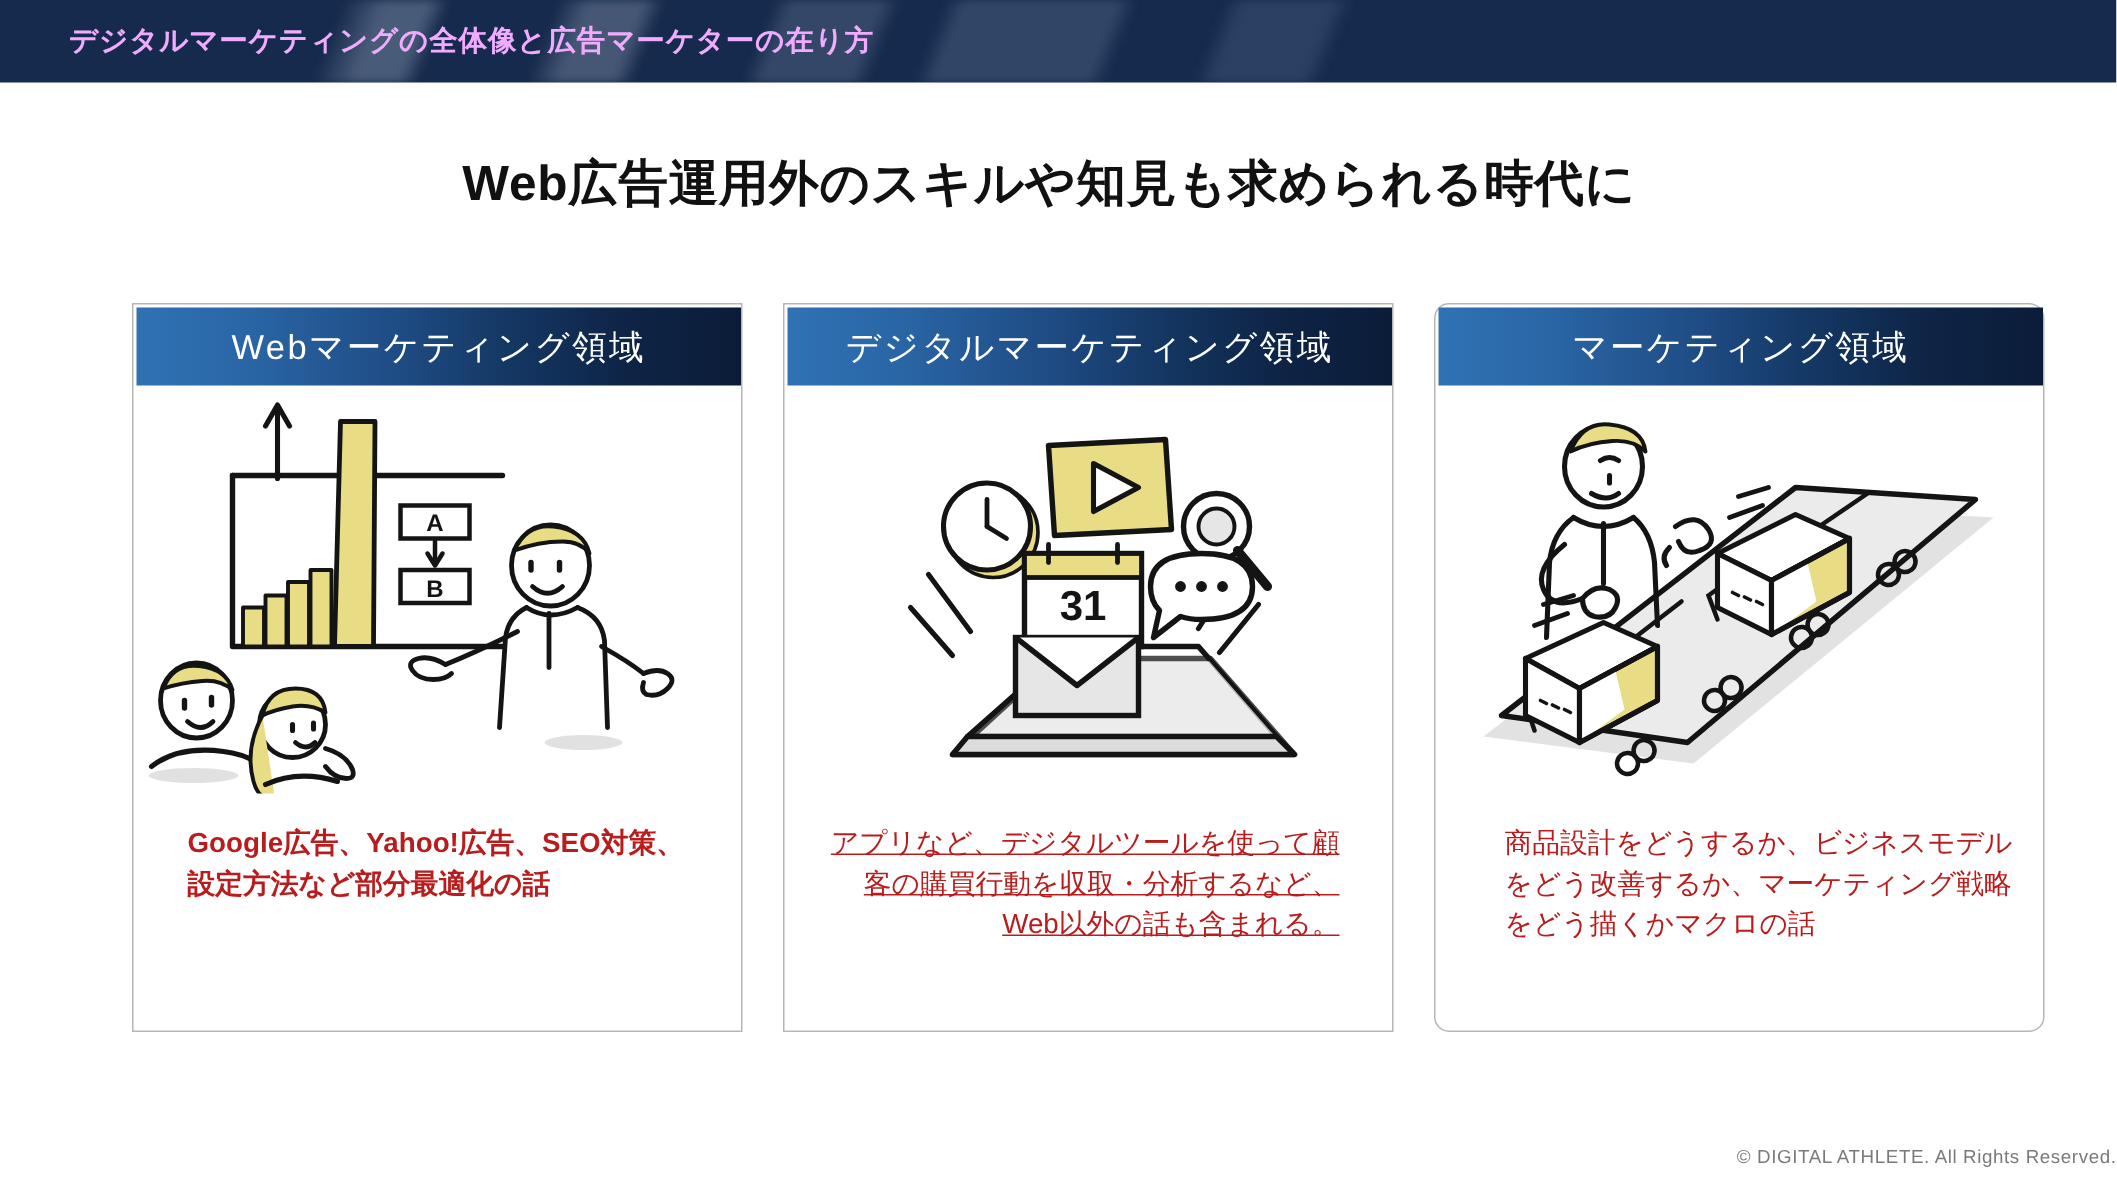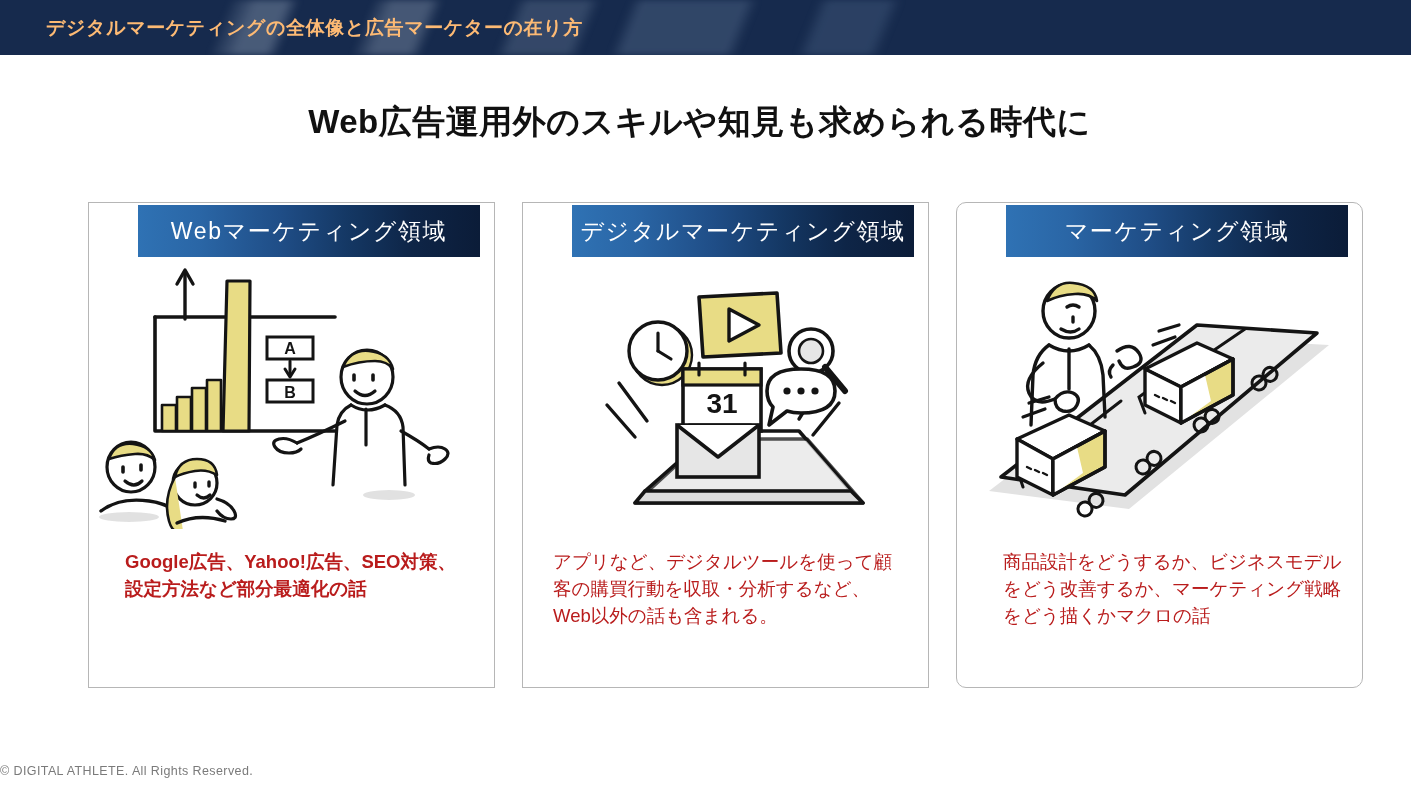--- a/index.html
+++ b/index.html
@@ -43,21 +43,21 @@
     filter: blur(3px);
   }
   .slide-header .header-title {
     position: absolute;
     left: 46px;
     top: 0;
     height: 55px;
     line-height: 55px;
     font-size: 19px;
     font-weight: bold;
-    color: #fdba74;
+    color: #f0abfc;
     letter-spacing: 0.6px;
     white-space: nowrap;
     z-index: 3;
   }
 
   
   .main-title {
     position: absolute;
     left: 0;
     top: 100px;
@@ -80,34 +80,33 @@
   .card {
     position: absolute;
     top: 0;
     width: 407px;
     height: 486px;
     background: #ffffff;
     border: 1px solid #b6b6b6;
     box-sizing: border-box;
   }
   .card.c1 { left: 0; }
-  .card.c2 { left: 434px; }
+  .card.c2 { left: 434px; text-align: right; }
   .card.c3 { left: 868px; border-radius: 10px; }
 
   .card-header {
     position: absolute;
     left: 2px;
     top: 2px;
-    width: 342px;
+    width: 403px;
     height: 52px;
     background: linear-gradient(90deg, #2f72b4 0%, #2a66a6 18%, #1f4d86 42%, #143763 62%, #0e2547 80%, #0b1c38 100%);
     display: flex;
     align-items: center;
     justify-content: center;
-    margin-left: 47px;
   }
   .card-header-label {
     color: #ffffff;
     font-size: 23px;
     letter-spacing: 1.6px;
     font-weight: normal;
     white-space: nowrap;
   }
 
   .card-illustration {
@@ -128,30 +127,30 @@
     left: 36px;
     top: 346px;
     width: 340px;
     font-size: 18.5px;
     line-height: 1.45;
     color: #b91c1c;
   }
   .card.c1 .card-body-text { font-weight: bold; }
   .card.c2 .card-body-text,
   .card.c3 .card-body-text { font-weight: normal; }
-  .card.c2 .card-body-text { left: 30px; }
+  .card.c2 .card-body-text { left: 30px; text-decoration: underline; }
   .card.c3 .card-body-text { left: 30px; margin-left: 16px; }
 
   
   .slide-footer {
     position: absolute;
     left: 0;
     top: 764px;
     width: 1411px;
-    text-align: left;
+    text-align: right;
     font-size: 12.5px;
     color: #7a7a7a;
     letter-spacing: 0.4px;
   }
 </style>
 </head>
 <body>
 
 <div class="slide-header">
   <div class="photo-layer"></div>

